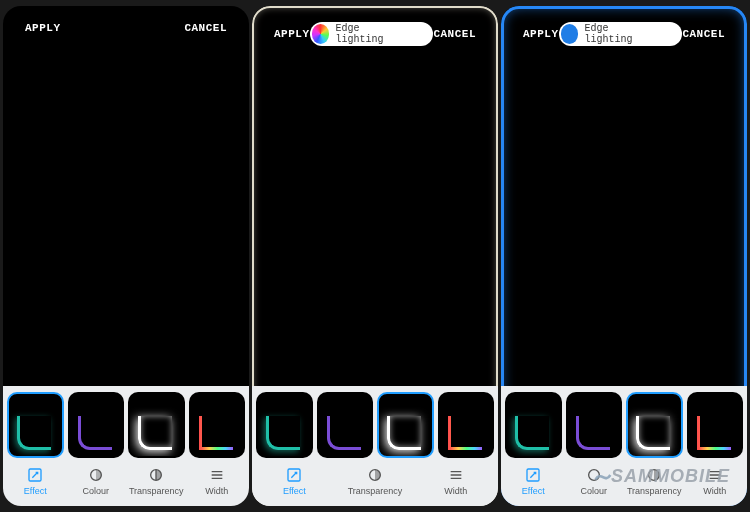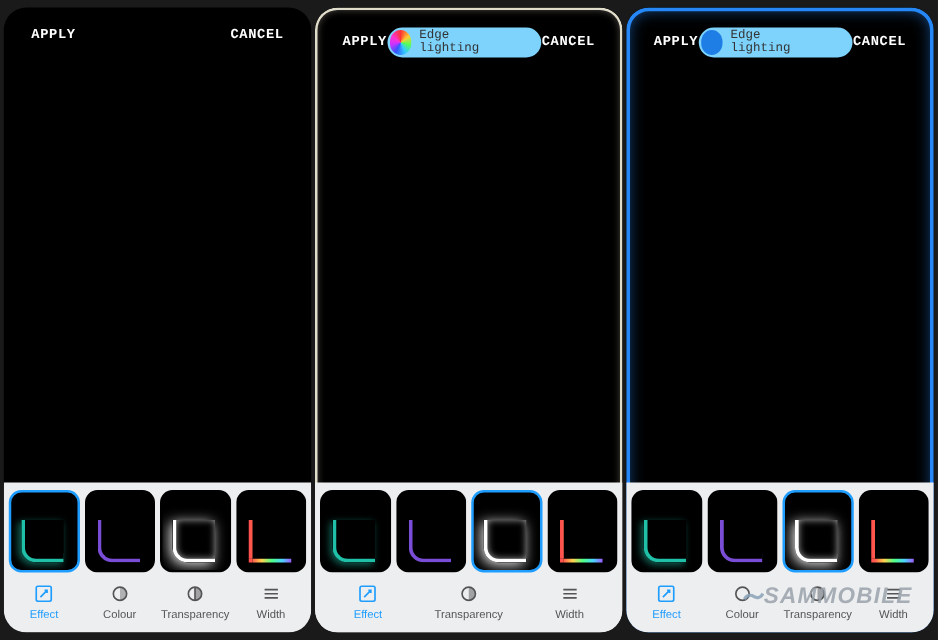--- a/index.html
+++ b/index.html
@@ -28,21 +28,21 @@
   .topbar {
     position: absolute; top: 16px; left: 0; right: 0;
     display: flex; align-items: center; justify-content: space-between;
     padding: 0 22px;
     color: #fff; font-size: 11px; font-weight: 700; letter-spacing: 0.5px; font-family: Liberation Mono, monospace;
   }
   .topbar .center { flex: 1; display: flex; justify-content: center; }
 
   .pill {
     display: inline-flex; align-items: center;
-    background: #7dd3fc; color: #333;
+    background: #ffffff; color: #333;
     height: 24px; border-radius: 14px;
     padding: 2px 28px 2px 2px;
     font-size: 10px; font-weight: 500; letter-spacing: 0;
     gap: 6px;
   }
   .pill .swatch {
     width: 20px; height: 20px; border-radius: 50%;
   }
   .pill .swatch.multicolor {
     background: conic-gradient(#f33, #fc3, #5f5, #3cf, #35f, #c3f, #f3c, #f33);

